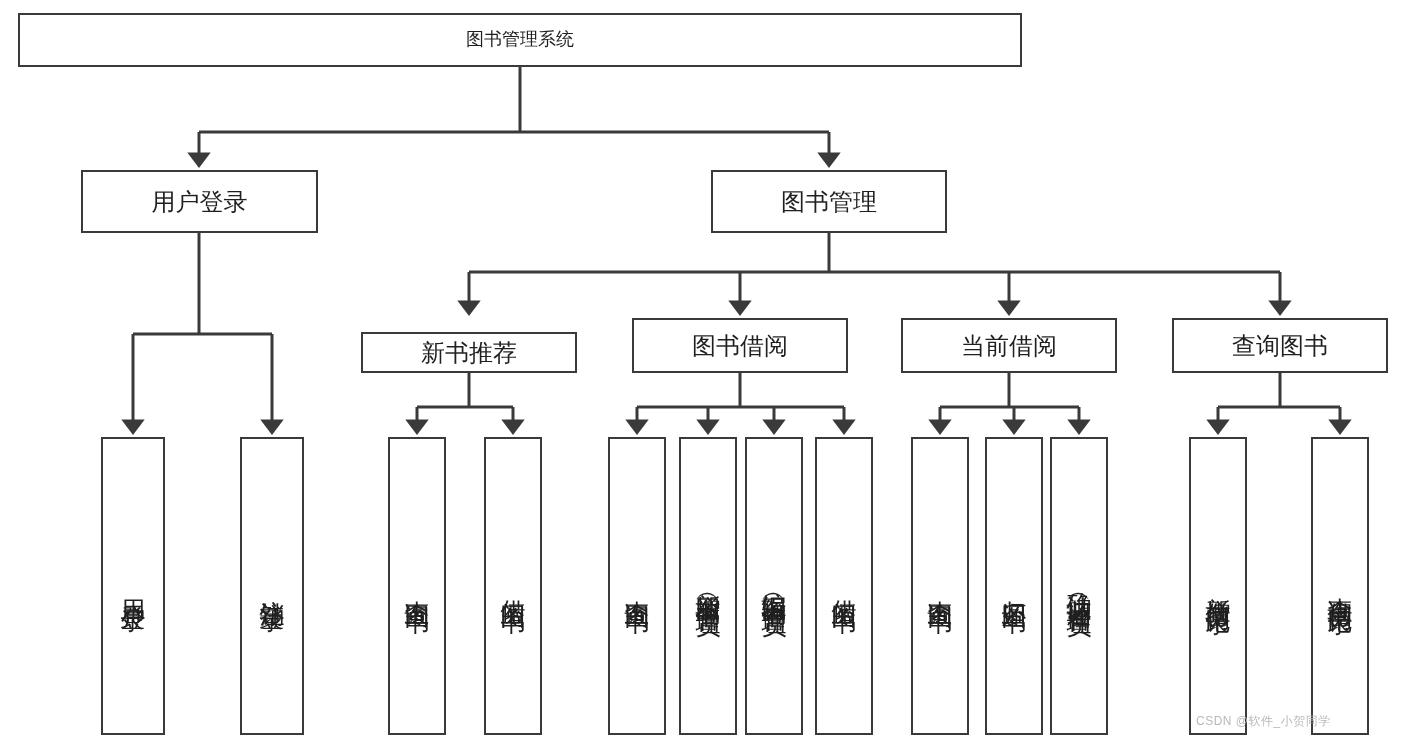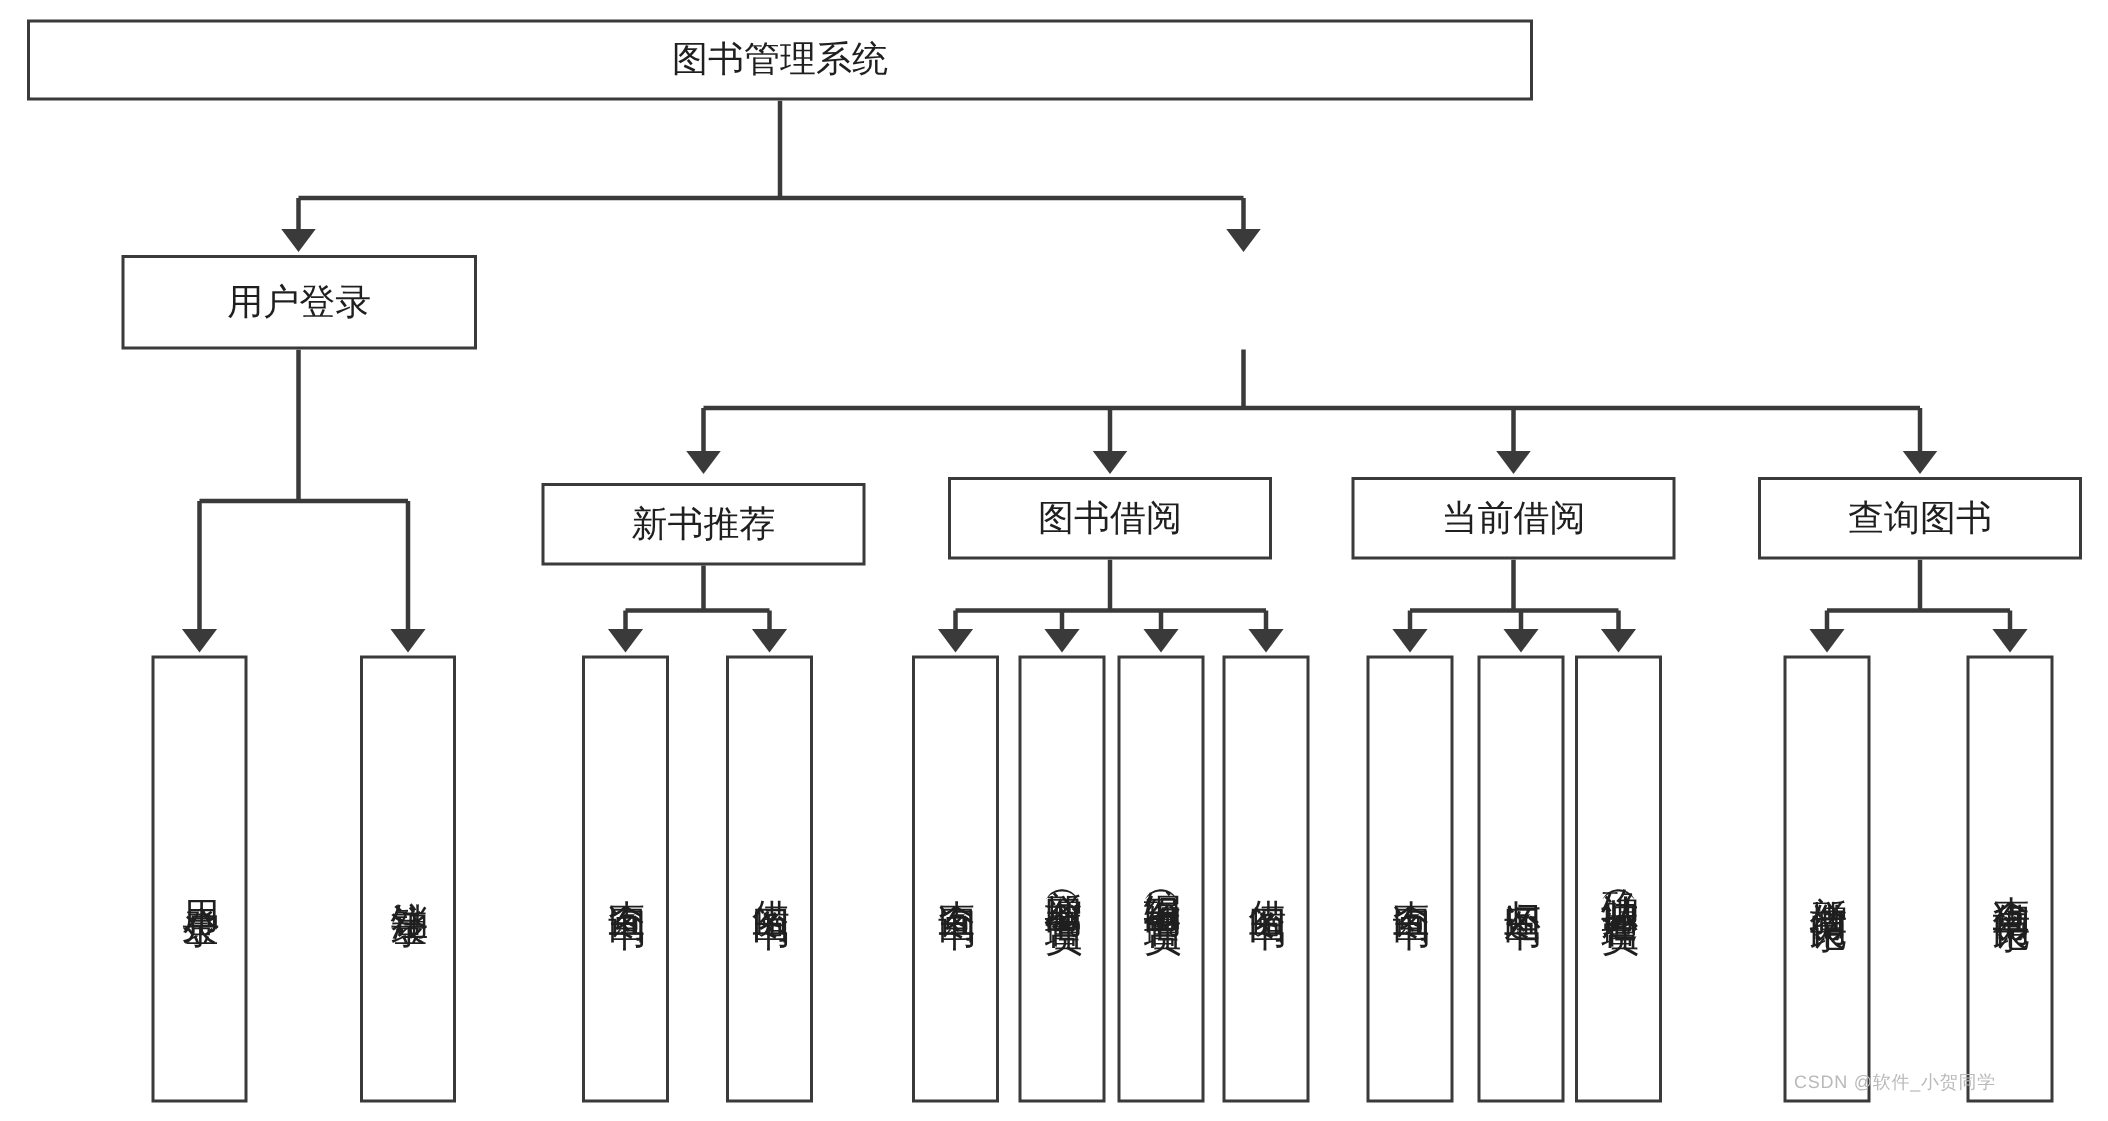--- a/index.html
+++ b/index.html
@@ -37,21 +37,21 @@
     z-index: 2;
   }
   .node .label {
     display: block;
     text-align: center;
     color: #1f1f1f;
     line-height: 1.08;
     white-space: nowrap;
   }
   .node-root .label {
-    font-size: 24px;
+    font-size: 18px;
   }
   .node-level2 .label {
     font-size: 24px;
   }
   .node-leaf {
     align-items: center;
   }
   .node-leaf .label {
     writing-mode: vertical-rl;
     text-orientation: upright;
@@ -123,22 +123,25 @@
     </g>
   </svg>
 
   <div class="node node-root" style="left:18px; top:13px; width:1004px; height:54px;">
     <span class="label">图书管理系统</span>
   </div>
 
   <div class="node node-level2" style="left:81px; top:170px; width:237px; height:63px;">
     <span class="label">用户登录</span>
   </div>
+  <div class="node node-level2" style="left:711px; top:170px; width:236px; height:63px;">
+    <span class="label">图书管理</span>
+  </div>
 
-  <div class="node node-level2" style="left:361px; top:322px; width:216px; height:55px;">
+  <div class="node node-level2" style="left:361px; top:332px; width:216px; height:41px;">
     <span class="label">新书推荐</span>
   </div>
   <div class="node node-level2" style="left:901px; top:318px; width:216px; height:55px;">
     <span class="label">当前借阅</span>
   </div>
   <div class="node node-level2" style="left:632px; top:318px; width:216px; height:55px;">
     <span class="label">图书借阅</span>
   </div>
   <div class="node node-level2" style="left:1172px; top:318px; width:216px; height:55px;">
     <span class="label">查询图书</span>

